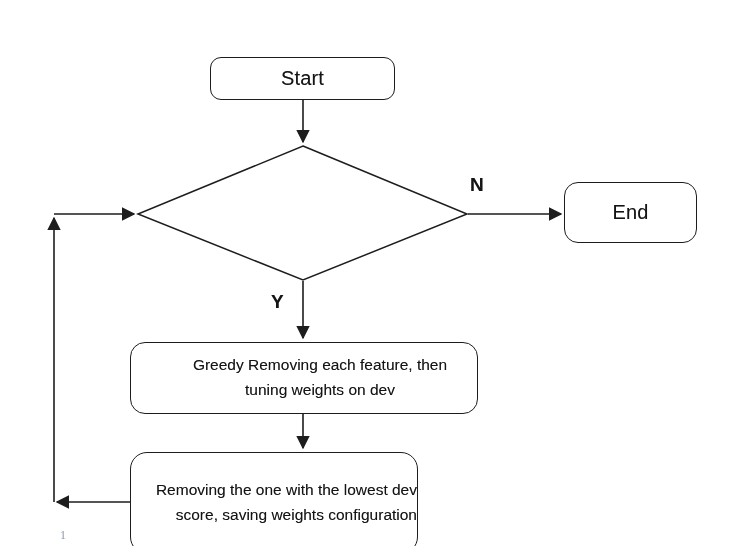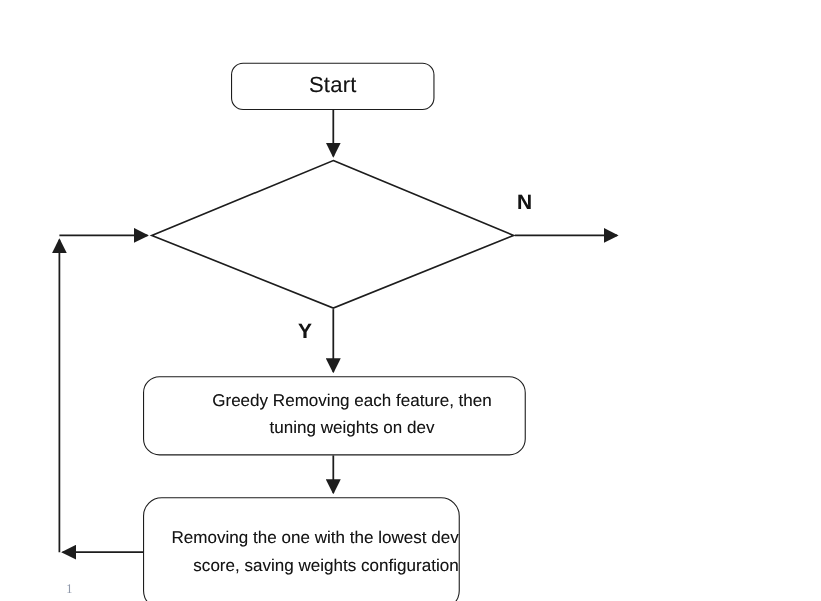--- a/index.html
+++ b/index.html
@@ -115,20 +115,23 @@
     <line x1="54" y1="190" x2="134" y2="190" stroke="#1d1d1d" stroke-width="1.6" marker-end="url(#arrow)"></line>
 
     <polygon points="303,122 467,190 303,256 138,190" fill="#ffffff" stroke="#1d1d1d" stroke-width="1.5"></polygon>
   </svg>
 
   <div class="node terminal node-start">
     <span class="lbl">Start</span>
   </div>
 
 
+  <div class="node terminal node-end">
+    <span class="lbl">End</span>
+  </div>
 
   <div class="node process node-process1">
     <span class="lbl">Greedy Removing each feature, then tuning weights on dev</span>
   </div>
 
   <div class="node process node-process2">
     <span class="lbl">Removing the one with the lowest dev score, saving weights configuration</span>
   </div>
 
   <div class="branch-label branch-n">N</div>

